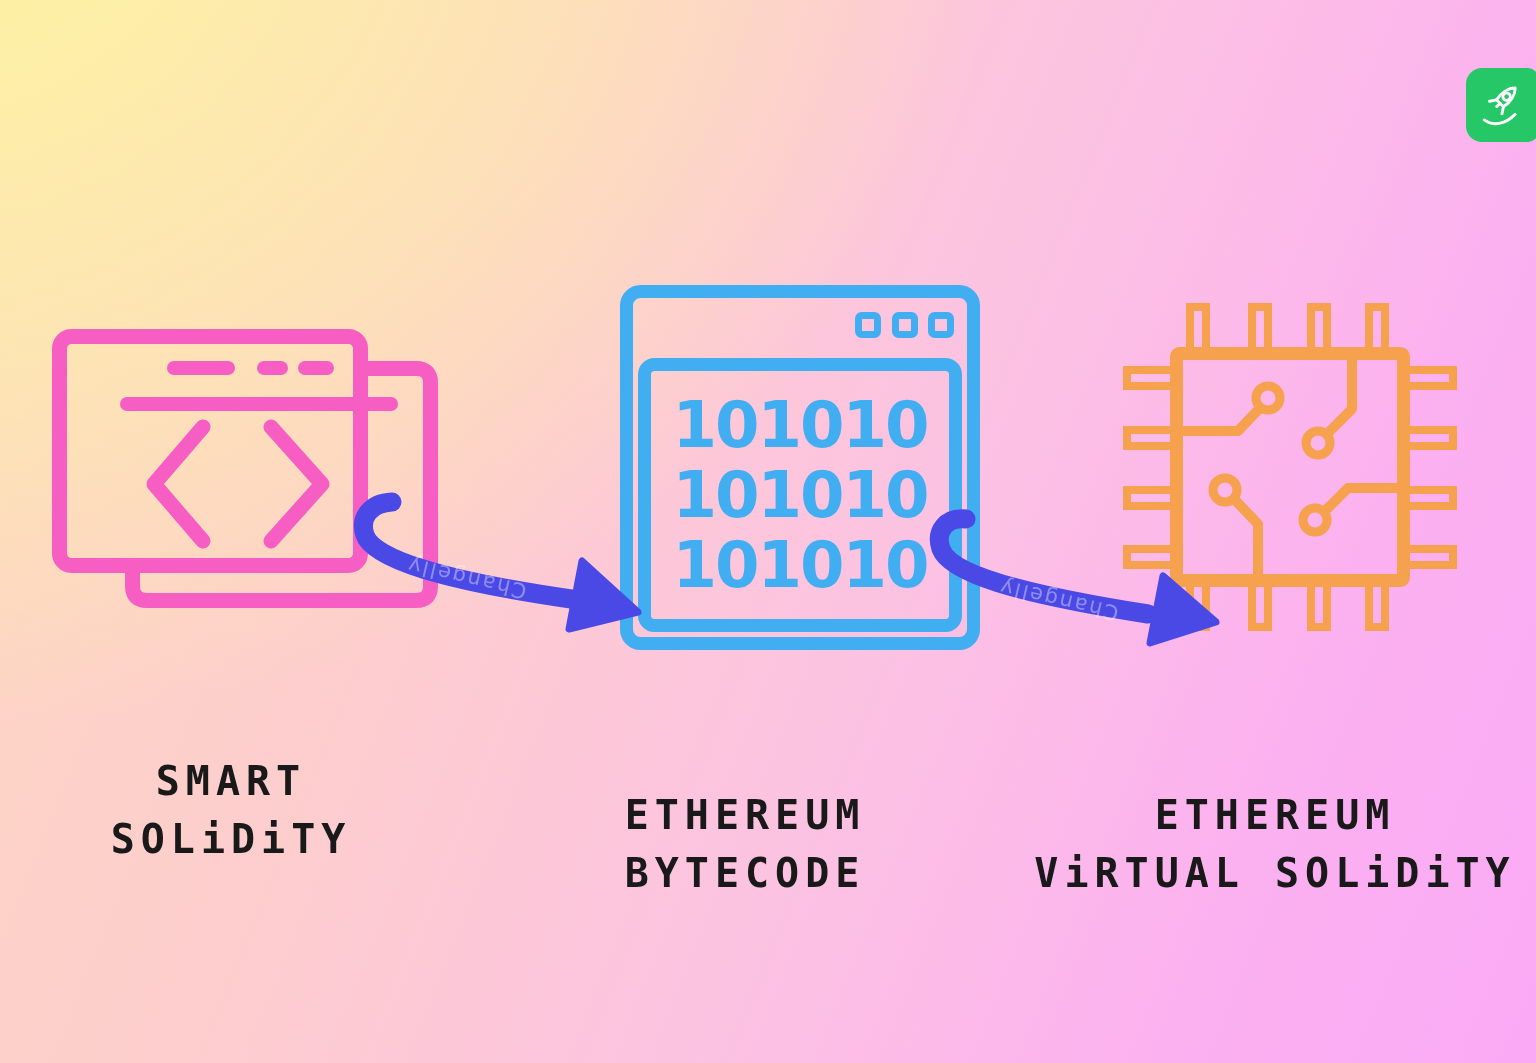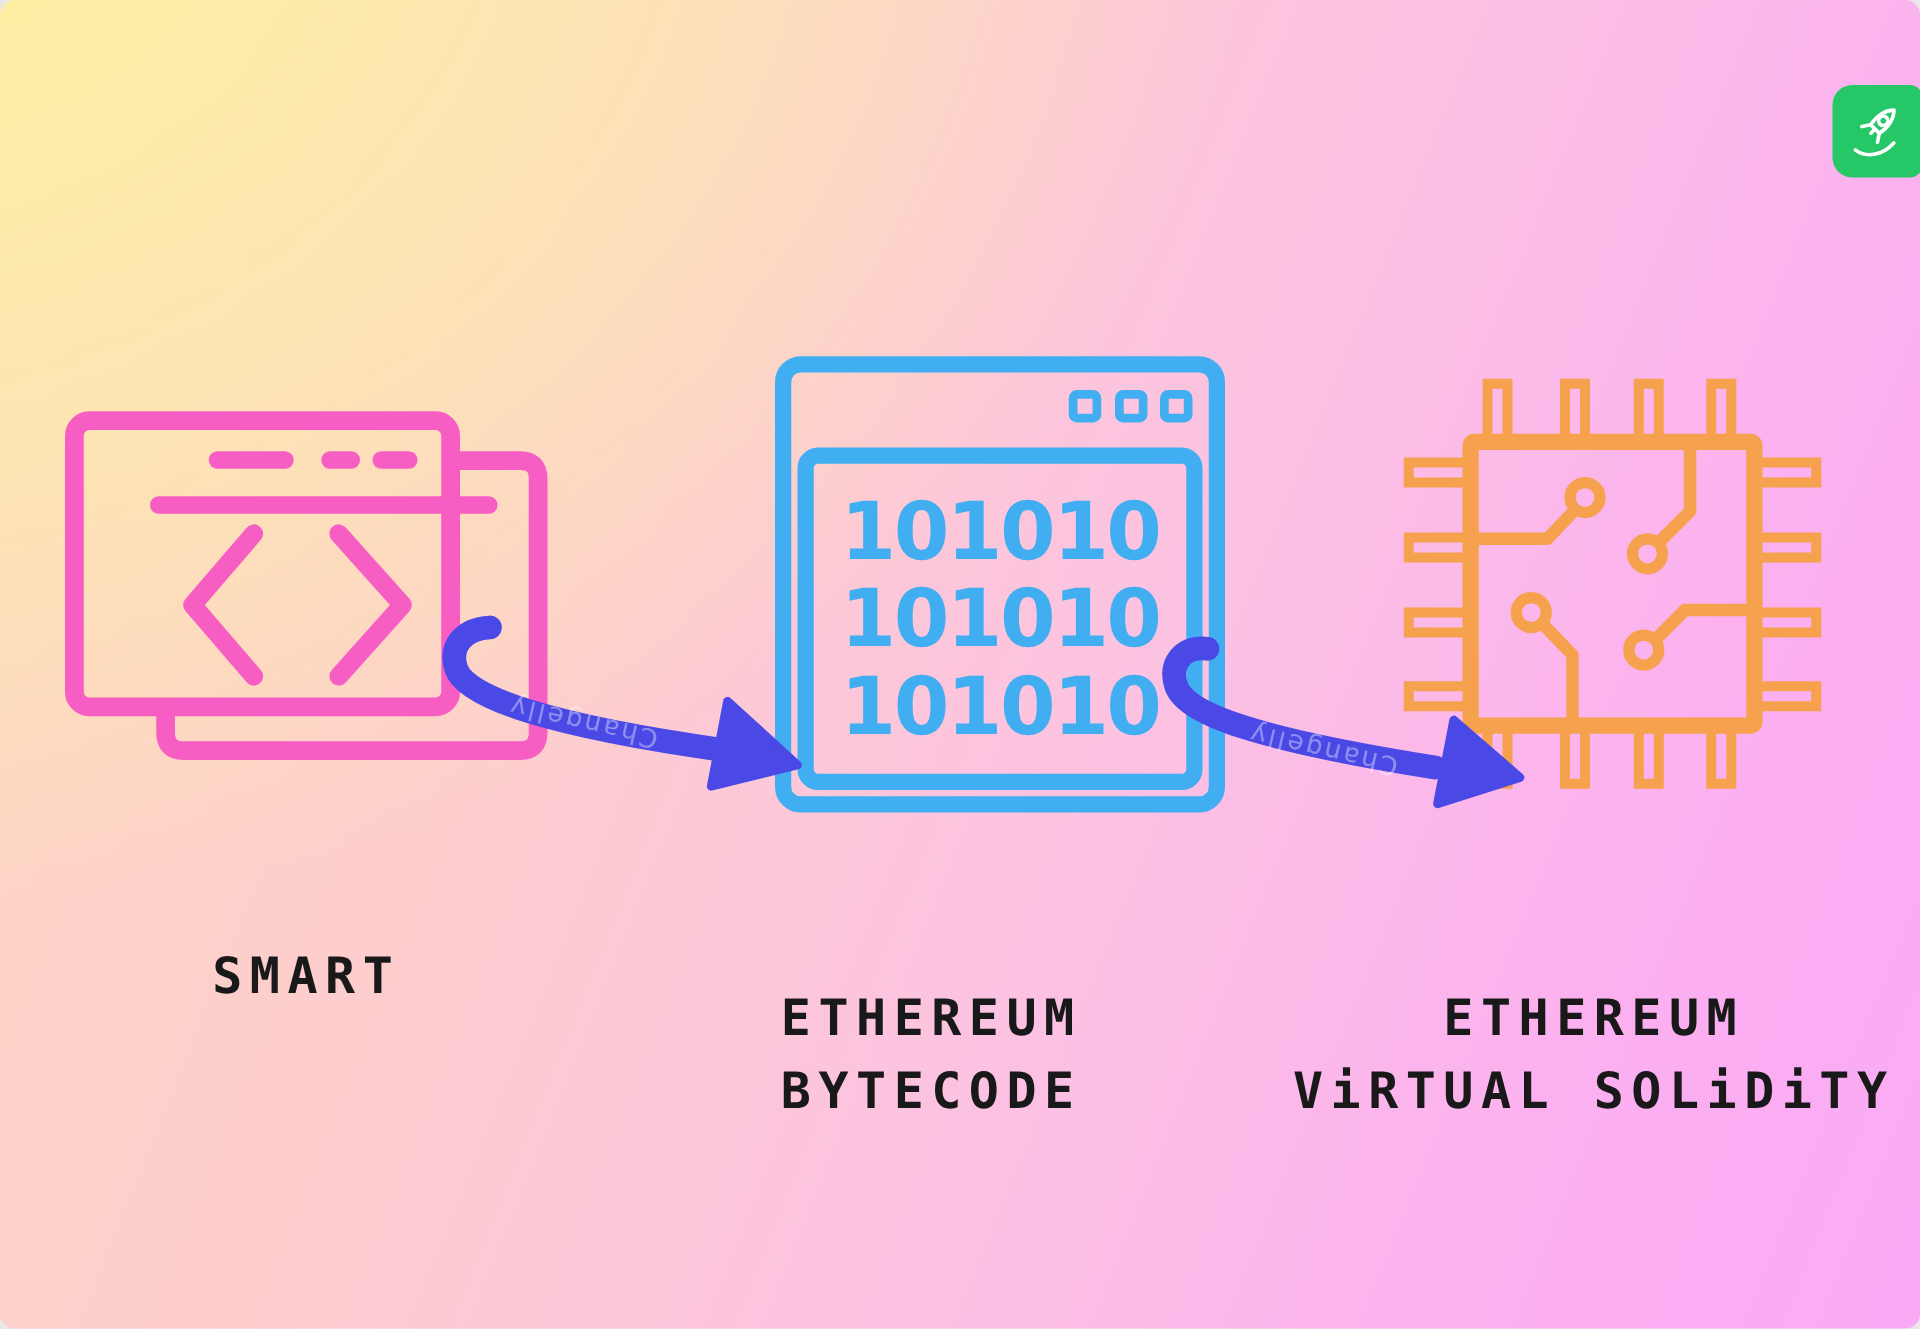--- a/index.html
+++ b/index.html
@@ -12,21 +12,20 @@
         rgba(253,245,158,0.95) 0%,
         rgba(253,240,168,0.55) 45%,
         rgba(253,235,180,0) 76%),
       linear-gradient(112deg,
         var(--background-peach,#FDD8C0) 0%,
         #FDCDCE 32%,
         #FCC2E2 58%,
         #FBB0F0 82%,
         var(--background-pink,#FAAAF5) 100%);
     font-family:"DejaVu Sans Mono","Liberation Mono",monospace;
-    border-radius:12px;
   }
   .art{position:absolute;left:0;top:0;width:1536px;height:1063px;}
 
   
   .st-pink{stroke:var(--solidity-pink,#F75EC3);fill:none;}
   .st-blue{stroke:var(--bytecode-blue,#41AEF2);fill:none;}
   .st-orange{stroke:var(--evm-orange,#F6A14D);fill:none;}
   .arrow-stroke{stroke:var(--arrow-blue,#4A49E6);fill:none;}
   .arrow-fill{fill:var(--arrow-blue,#4A49E6);stroke:var(--arrow-blue,#4A49E6);}
 
@@ -147,22 +146,23 @@
       <text class="wm" text-anchor="middle" transform="translate(468,571) rotate(193)">Changelly</text>
     </g>
 
     <g>
       <path class="arrow-stroke" stroke-width="19" stroke-linecap="round" d="M 966,519 C 946,517 935,531 941,549 C 950,573 1015,593 1148,614"></path>
       <path class="arrow-fill" stroke-width="7" stroke-linejoin="round" d="M 1216,622 L 1163,576 L 1150,643 Z"></path>
       <text class="wm" text-anchor="middle" transform="translate(1060,593) rotate(193)">Changelly</text>
     </g>
   </svg>
 
-  <div class="node-label" style="left:30px;top:752px;width:430px;">
+  <div class="node-label" style="left:16px;top:752px;width:430px;">
     <span>SMART</span>
+    <span>SOLiDiTY</span>
   </div>
 
   <div class="node-label" style="left:530px;top:786px;width:430px;">
     <span>ETHEREUM</span>
     <span>BYTECODE</span>
   </div>
 
   <div class="node-label" style="left:1030px;top:786px;width:490px;">
     <span>ETHEREUM</span>
     <span>ViRTUAL SOLiDiTY</span>

